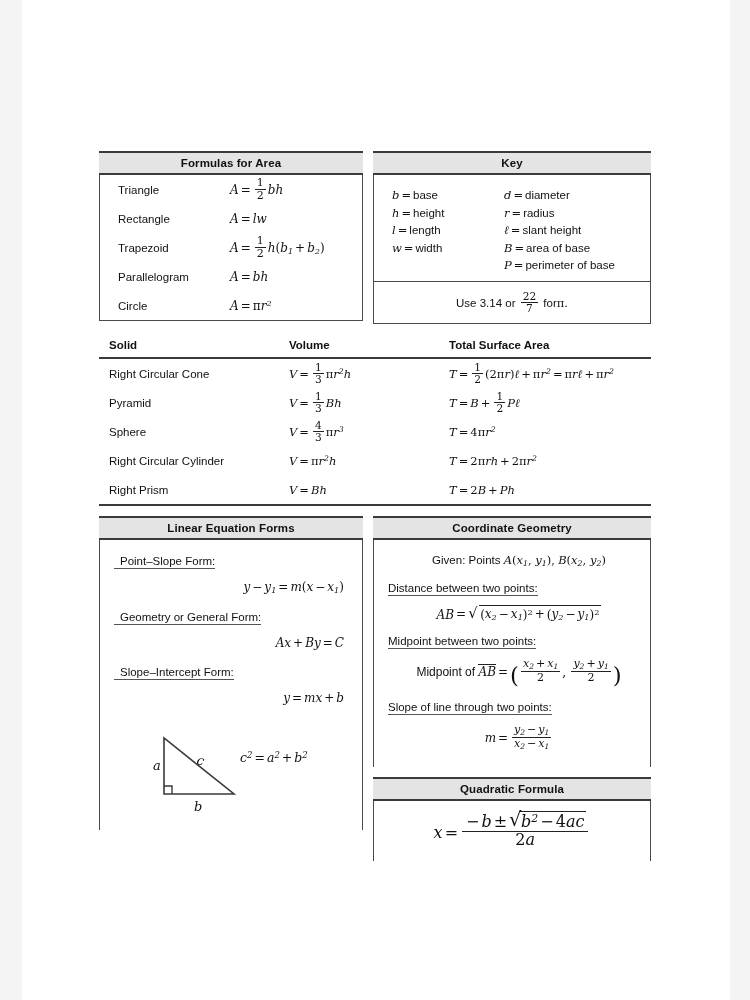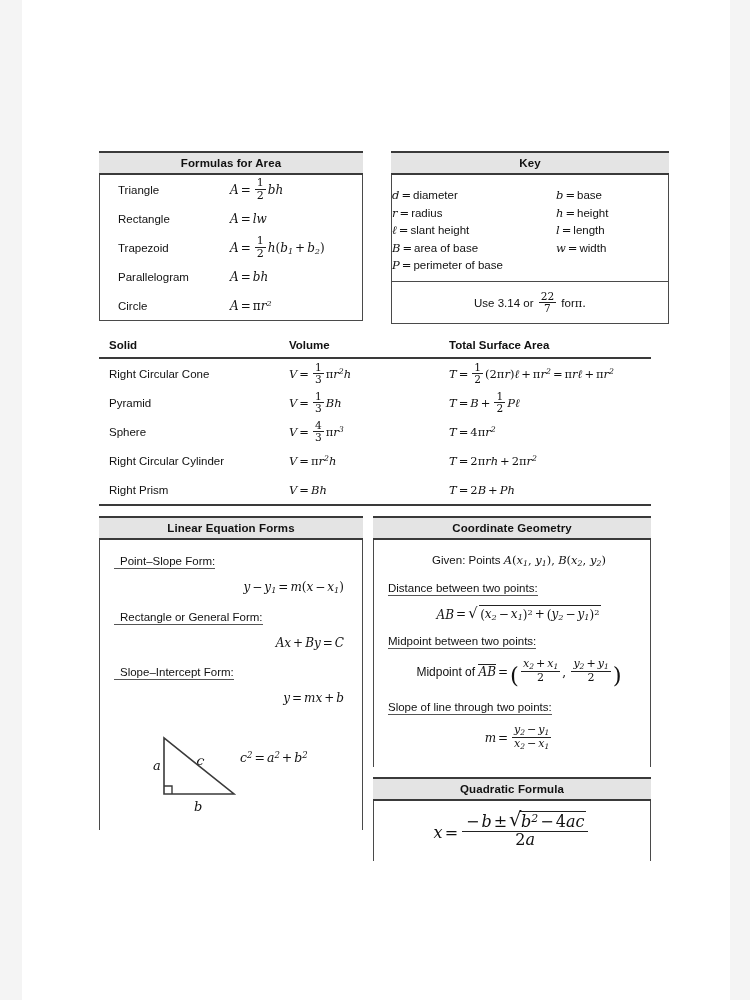--- a/index.html
+++ b/index.html
@@ -40,21 +40,21 @@
     letter-spacing: .1px;
   }
   .boxed { border-left: 1px solid #4a4a4a; border-right: 1px solid #4a4a4a; }
 
   
   .row1 { position: relative; height: 172px; }
   .panel-area {
     position: absolute; left: 0; top: 0; width: 264px;
   }
   .panel-key {
-    position: absolute; left: 292px; top: 0; width: 278px;
+    position: absolute; left: 274px; top: 0; width: 278px;
   }
   .panel-body { border-left: 1px solid #4a4a4a; border-right: 1px solid #4a4a4a; }
 
   .area-row {
     display: flex; align-items: center;
     height: 29px;
     padding-left: 18px;
     font-size: 11.5px;
   }
   .area-row .nm { width: 112px; }
@@ -204,33 +204,33 @@
           </div>
 
         </div>
         <div style="border-top:1px solid #4a4a4a;"></div>
       </div>
 
       <div class="panel-key">
         <div class="hdr">Key</div>
         <div class="panel-body">
           <div class="key-cols">
+            <div class="key-col first">
+              <div><span class="m">b</span><span class="op">=</span>base</div>
+              <div><span class="m">h</span><span class="op">=</span>height</div>
+              <div><span class="m">l</span><span class="op">=</span>length</div>
+              <div><span class="m">w</span><span class="op">=</span>width</div>
+            </div>
             <div class="key-col second">
               <div><span class="m">d</span><span class="op">=</span>diameter</div>
               <div><span class="m">r</span><span class="op">=</span>radius</div>
               <div><span class="m">ℓ</span><span class="op">=</span>slant height</div>
               <div><span class="m">B</span><span class="op">=</span>area of base</div>
               <div><span class="m">P</span><span class="op">=</span>perimeter of base</div>
             </div>
-            <div class="key-col first">
-              <div><span class="m">b</span><span class="op">=</span>base</div>
-              <div><span class="m">h</span><span class="op">=</span>height</div>
-              <div><span class="m">l</span><span class="op">=</span>length</div>
-              <div><span class="m">w</span><span class="op">=</span>width</div>
-            </div>
           </div>
         </div>
         <div class="key-note boxed">
           <span>Use 3.14 or</span>
           <span class="frac"><span class="num mu">22</span><span class="den mu">7</span></span>
           <span>for</span><span class="mu">π.</span>
         </div>
       </div>
 
     </div>
@@ -279,21 +279,21 @@
     <div class="row3">
 
       <div class="col-left">
 
         <div>
           <div class="hdr">Linear Equation Forms</div>
           <div class="panel-body lin-body">
             <div class="sub">Point–Slope Form:</div>
             <div class="fx-center"><span class="m">y</span><span class="op">−</span><span class="m">y<sub>1</sub></span><span class="op">=</span><span class="m">m</span><span class="mu">(</span><span class="m">x</span><span class="op">−</span><span class="m">x<sub>1</sub></span><span class="mu">)</span></div>
 
-            <div class="sub">Rectangle or General Form:</div>
+            <div class="sub">Geometry or General Form:</div>
             <div class="fx-center"><span class="m">Ax</span><span class="op">+</span><span class="m">By</span><span class="op">=</span><span class="m">C</span></div>
 
             <div class="sub">Slope–Intercept Form:</div>
             <div class="fx-center"><span class="m">y</span><span class="op">=</span><span class="m">mx</span><span class="op">+</span><span class="m">b</span></div>
           </div>
         </div>
 
         <div>
           <div class="panel-body pyth-body">
             <div class="tri-wrap">

